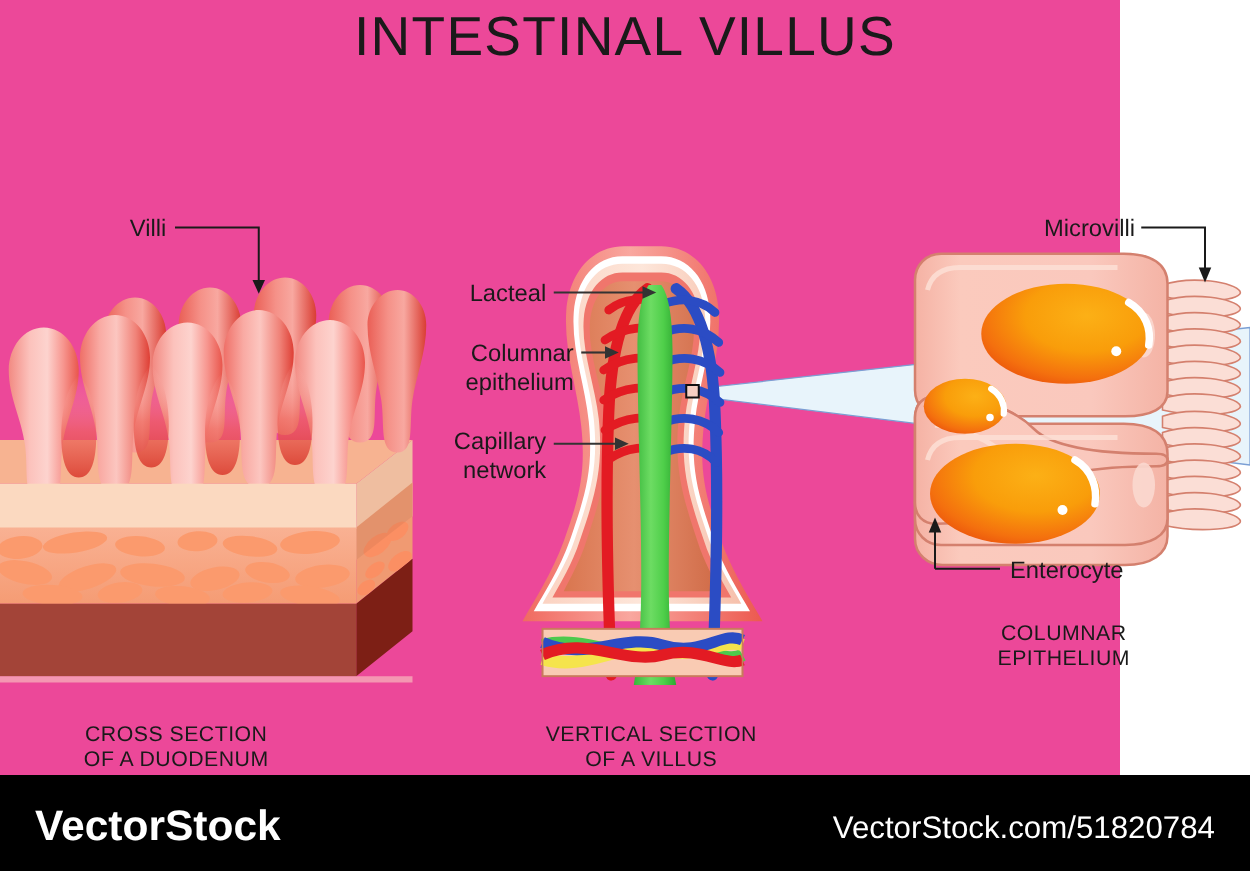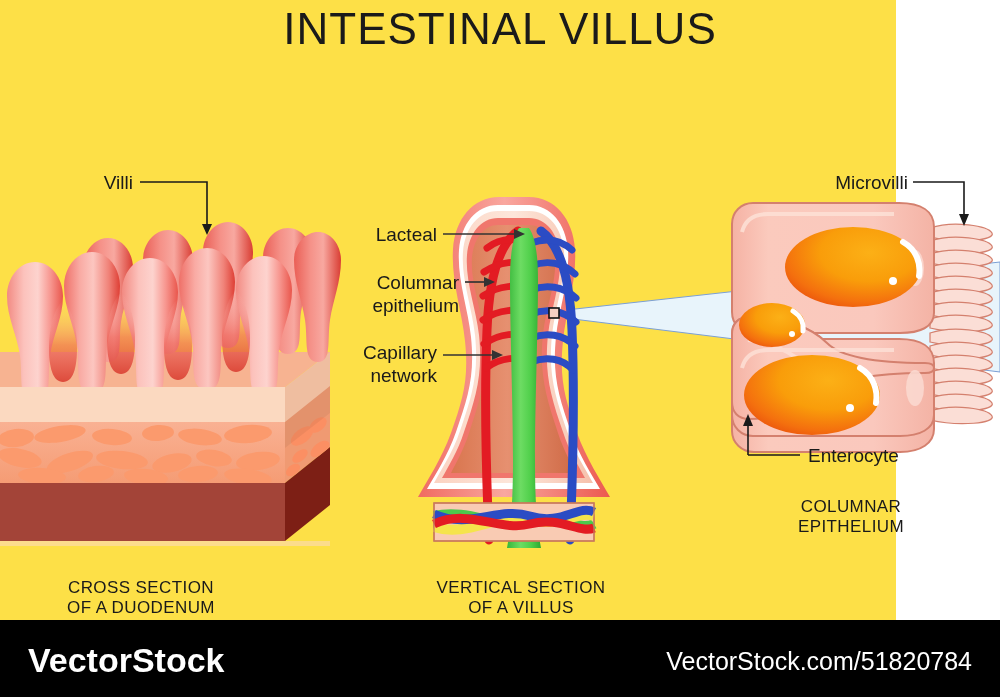--- a/index.html
+++ b/index.html
@@ -1,18 +1,18 @@
 <!DOCTYPE html>
 <html><head>
 <meta charset="utf-8">
 <style>
   html,body{margin:0;padding:0;background:#fff;}
   body{width:1000px;height:697px;overflow:hidden;
        font-family:"Liberation Sans","DejaVu Sans",sans-serif;}
-  #stage{position:relative;width:896px;height:697px;background:#fde047;}
+  #stage{position:relative;width:896px;height:697px;background:#ec4899;}
   svg{display:block;}
   .lbl{font-family:"Liberation Sans","DejaVu Sans",sans-serif;fill:#1a1a1a;}
   .title{font-size:44px;letter-spacing:1px;}
   .leader{font-size:19px;}
   .caption{font-size:17px;letter-spacing:.4px;}
   .wm{font-family:"Liberation Sans","DejaVu Sans",sans-serif;fill:#ffffff;}
   .wm-logo{font-size:34px;font-weight:bold;}
   .wm-url{font-size:25px;}
   .ln{stroke:#1a1a1a;stroke-width:1.6;fill:none;}
   .ln2{stroke:#333;stroke-width:1.7;fill:none;}

